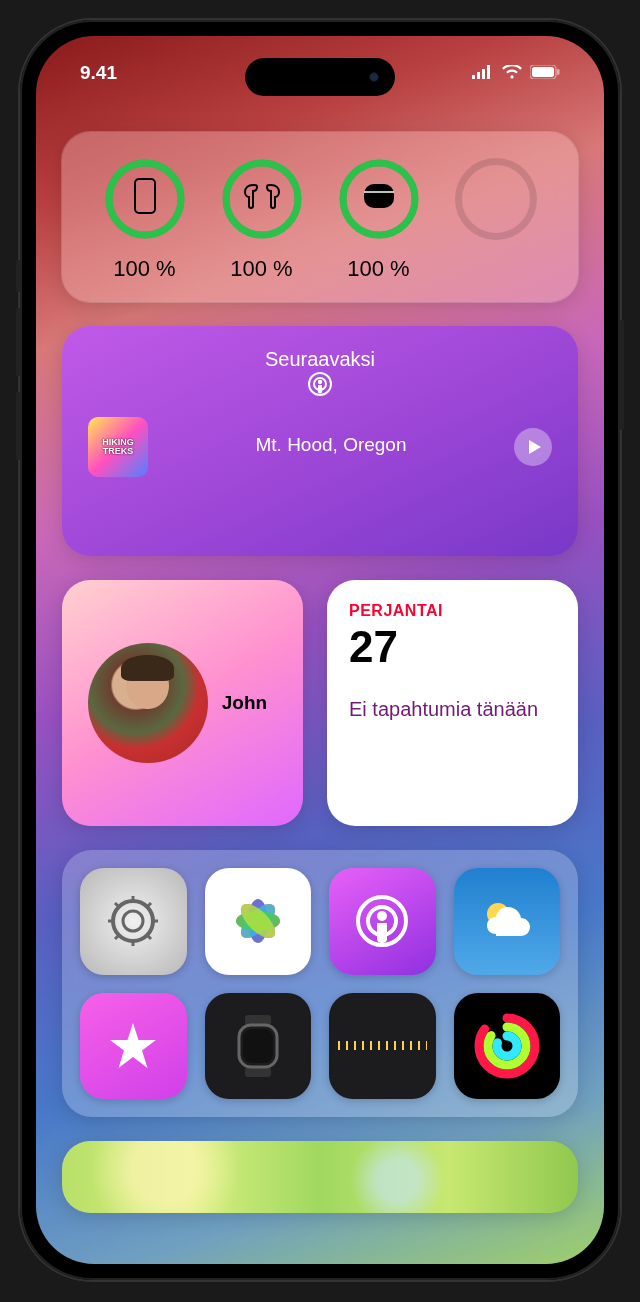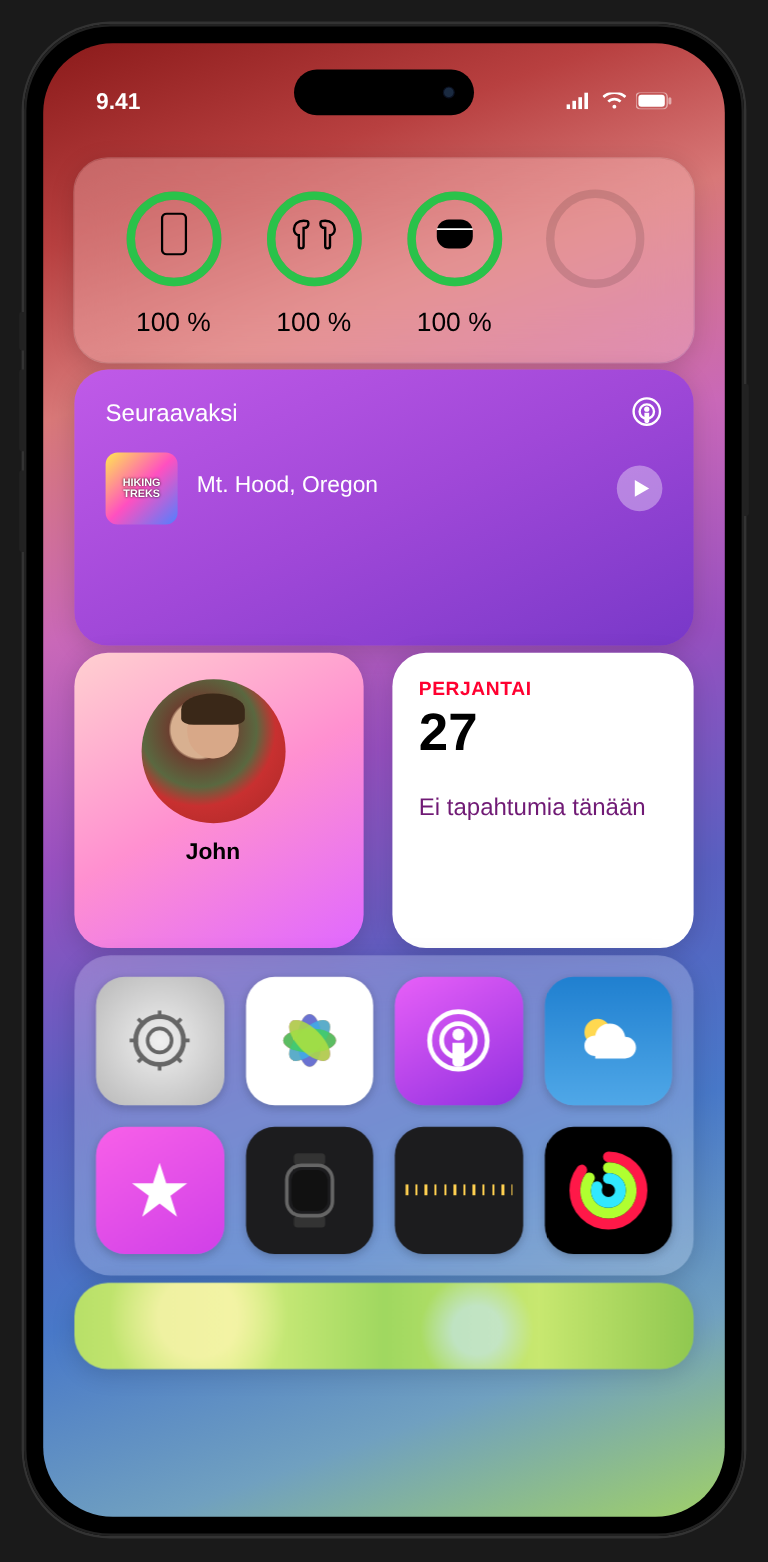--- a/index.html
+++ b/index.html
@@ -57,37 +57,37 @@
       border-radius: 20px;
       z-index: 10;
       display: flex;
       justify-content: flex-end;
       align-items: center;
       padding-right: 16px;
     }
     .di-cam { width: 10px; height: 10px; border-radius: 50%; background: #1a2a40; border: 1px solid #0a1020; }
     .status-bar {
       position: absolute;
-      top: 39px;
+      top: 26px;
       width: 100%;
       display: flex;
       justify-content: space-between;
       align-items: center;
       padding: 0 44px;
       color: #fff;
       font-weight: 600;
       font-size: 19px;
       z-index: 5;
     }
     .status-right { display: flex; gap: 8px; align-items: center; }
     .content {
       padding: 96px 26px 0;
       display: flex;
       flex-direction: column;
-      gap: 6px;
+      gap: 24px;
     }
     .widget {
       border-radius: 28px;
       backdrop-filter: blur(20px);
       box-shadow: 0 4px 20px rgba(0,0,0,0.15);
     }
     
     .battery-widget {
       background: rgba(255,200,200,0.35);
       padding: 26px 24px 20px;
@@ -116,60 +116,61 @@
     .battery-icon { color: #000; font-size: 30px; }
     .battery-pct { color: #000; font-size: 22px; font-weight: 400; }
     .ring-empty { border: 7px solid rgba(0,0,0,0.12); border-radius: 50%; width: 82px; height: 82px; }
     
     .podcast-widget {
       background: linear-gradient(155deg, #c05ae8 0%, #a048d8 50%, #7838c8 100%);
       padding: 22px 26px;
       color: #fff;
       min-height: 230px;
     }
-    .podcast-header { display: flex; justify-content: space-between; align-items: center; margin-bottom: 16px; }
+    .podcast-header { display: flex; justify-content: space-between; align-items: center; margin-bottom: 16px; flex-direction: column; }
     .podcast-title { font-size: 20px; font-weight: 500; }
     .podcast-content { display: flex; align-items: center; gap: 16px; }
     .podcast-art {
       width: 60px;
       height: 60px;
       border-radius: 10px;
       background: linear-gradient(135deg, #ffe850, #ff50c0, #5080ff);
       display: flex;
       align-items: center;
       justify-content: center;
       font-size: 9px;
       font-weight: bold;
       color: #fff;
       text-shadow: 0 0 2px #000;
       padding: 4px;
       text-align: center;
       line-height: 1;
     }
-    .podcast-info { flex: 1; }
+    .podcast-info { flex: 1; text-align: center; }
     .podcast-ep-title { font-size: 19px; font-weight: 400; margin-bottom: 4px; }
     .podcast-meta { font-size: 15px; opacity: 0.85; }
     .podcast-play {
       width: 38px;
       height: 38px;
       border-radius: 50%;
       background: rgba(255,255,255,0.35);
       display: flex;
       align-items: center;
       justify-content: center;
     }
     .play-tri { width: 0; height: 0; border-top: 7px solid transparent; border-bottom: 7px solid transparent; border-left: 12px solid #fff; margin-left: 3px; }
     
     .two-col { display: flex; gap: 24px; }
     .small-widget { flex: 1; border-radius: 28px; padding: 22px; height: 246px; }
     .contact-widget {
       background: linear-gradient(150deg, #ffd0d0 0%, #ff90d0 50%, #e068ff 100%);
       display: flex;
-      flex-direction: column;
-      align-items: center;
+      flex-direction: row;
+      align-items: center;
+      justify-content: center;
       gap: 14px;
       padding-left: 12px;
     }
     .avatar {
       width: 120px;
       height: 120px;
       border-radius: 50%;
       background: radial-gradient(circle at 40% 35%, #d8b090 22%, #6b4030 24%, #5a6840 45%, #c83030 60%, #a82828 100%);
       position: relative;
       overflow: hidden;

